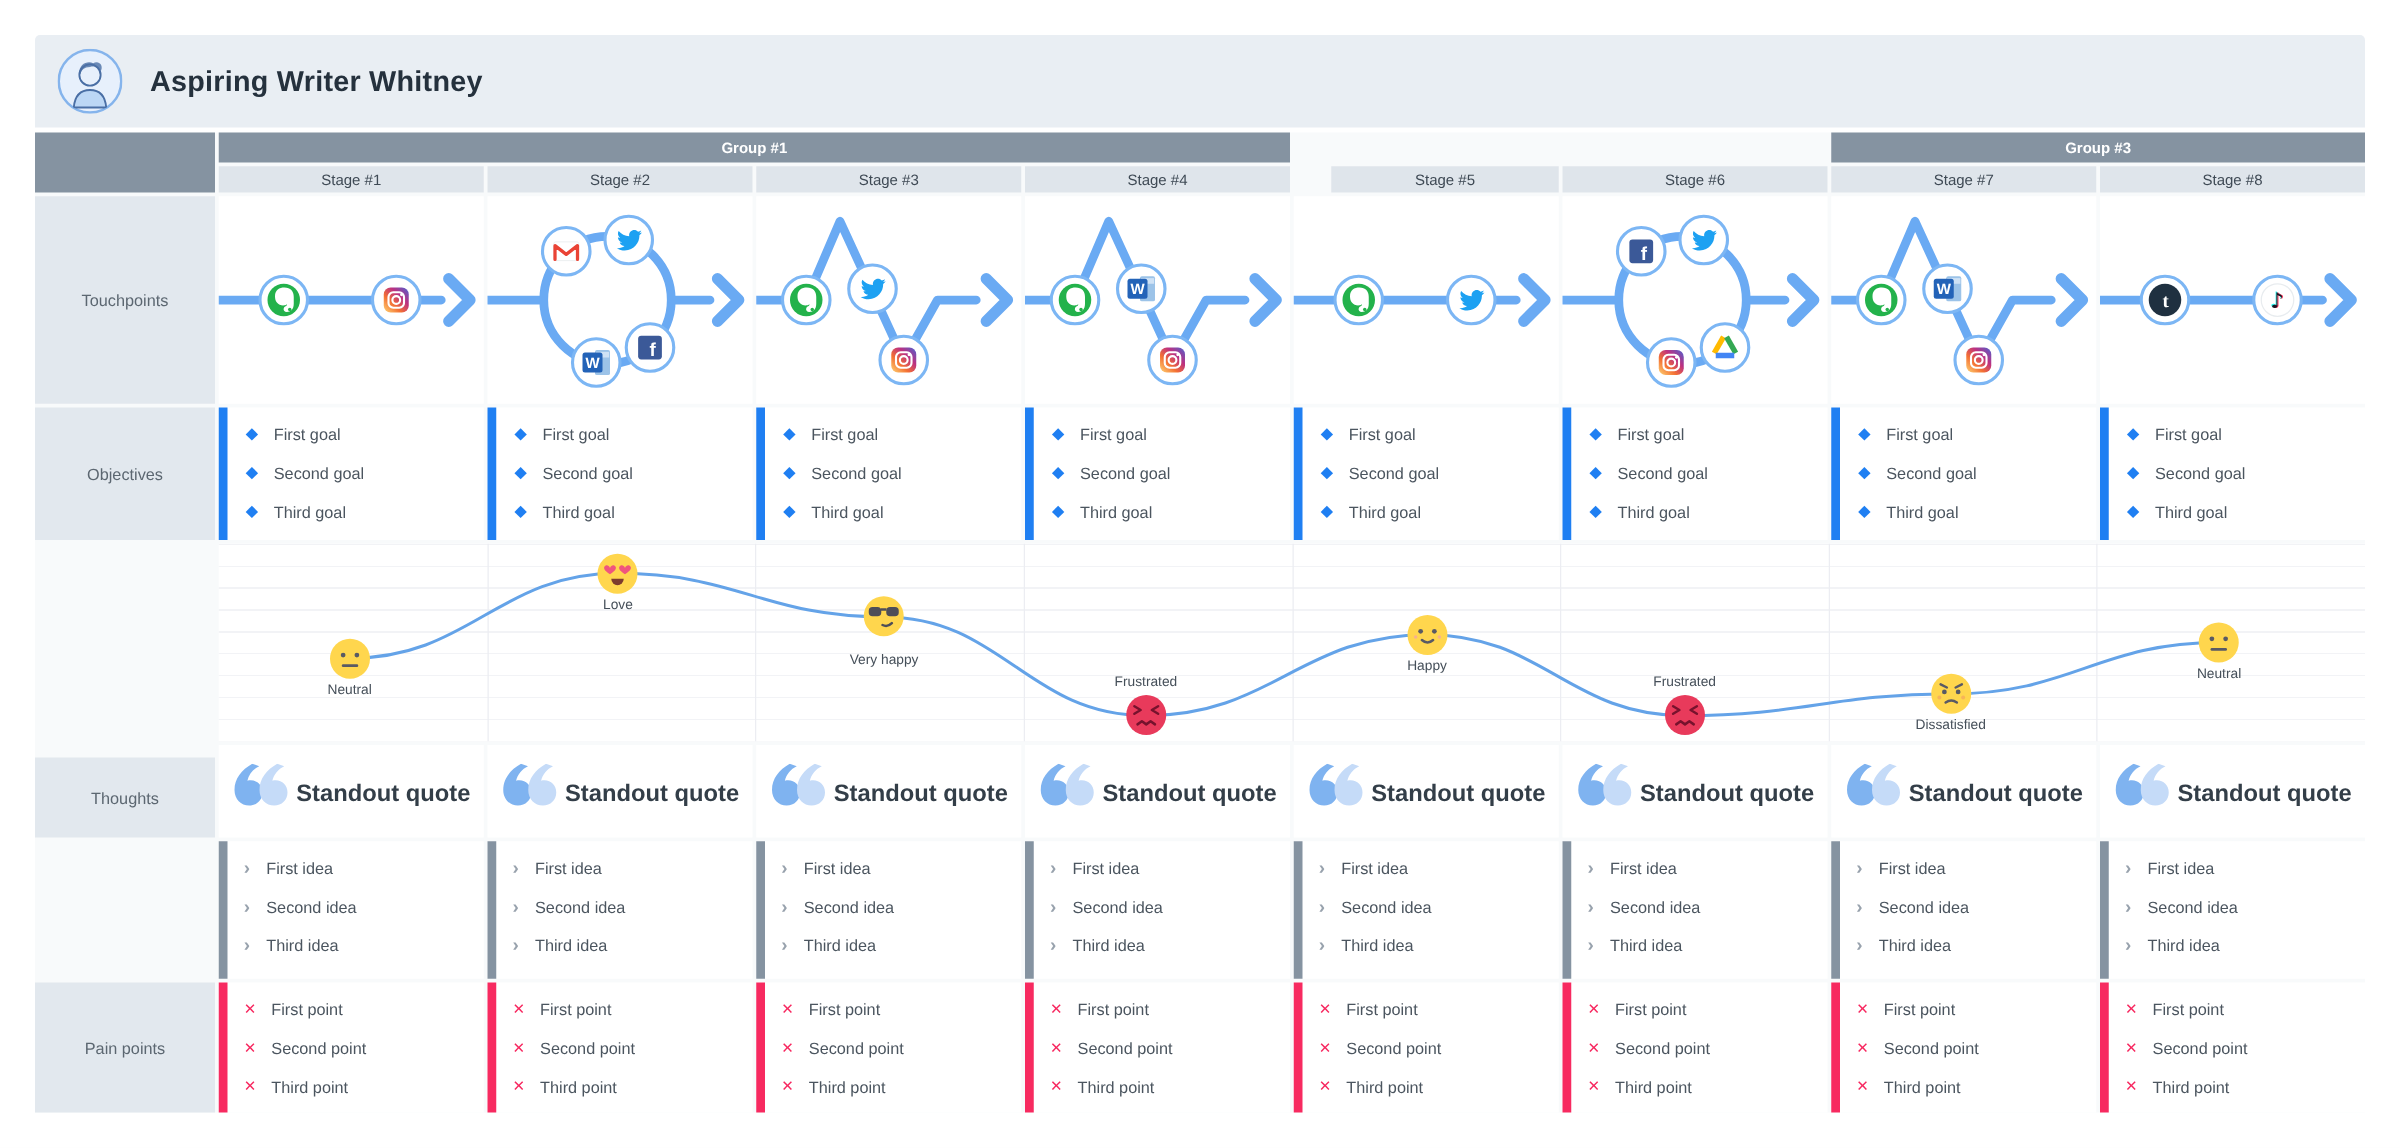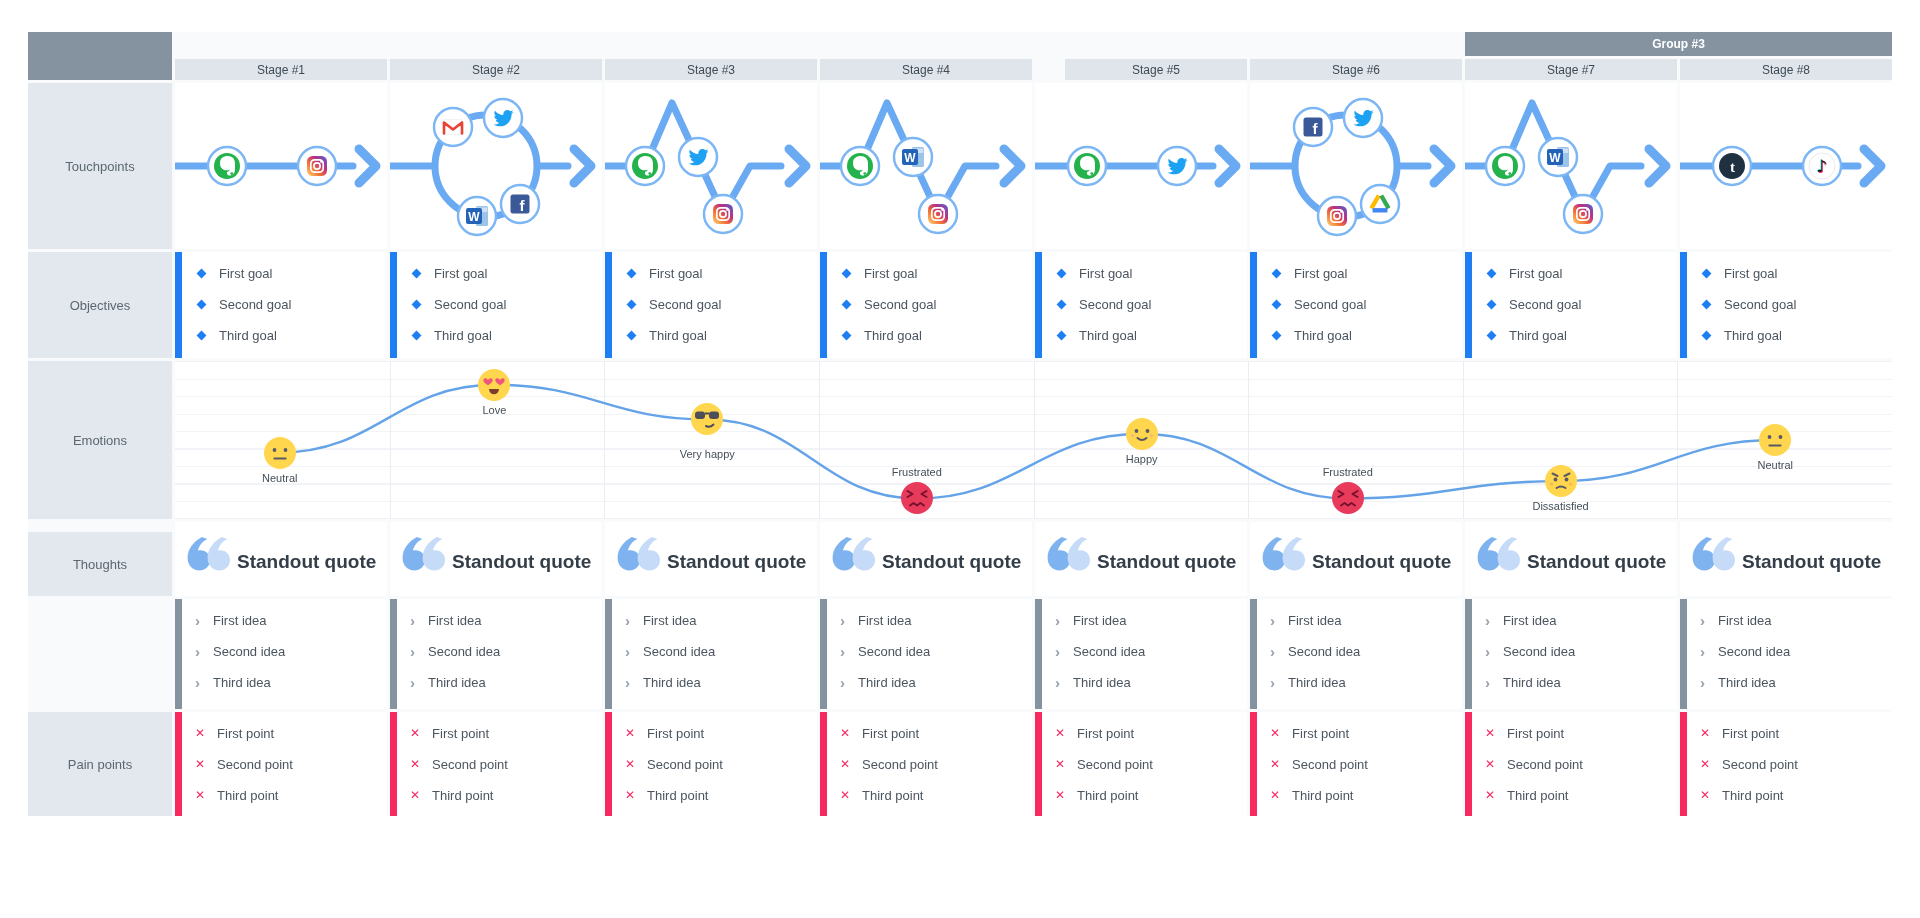--- a/index.html
+++ b/index.html
@@ -56,34 +56,47 @@
         <stop offset="0.65" stop-color="#bc3081"></stop>
         <stop offset="1" stop-color="#4c63d2"></stop>
       </linearGradient>
       <clipPath id="avclip">
           <circle cx="26" cy="26" r="25"></circle>
         </clipPath>
     </defs>
   </svg>
 
   <div class="panel">
+    <header class="persona-header">
+      <div class="avatar">
+        <svg width="52" height="52" viewBox="0 0 52 52">
+          <circle cx="26" cy="26" r="25" fill="#e7f0fc" stroke="#85b4ec" stroke-width="2"></circle>
+          <g clip-path="url(#avclip)">
+            <path d="M13,47 C14,36 20,33 26,33 C32,33 38,36 39,47 Z" fill="#bcd7f5" stroke="#4a6fa5" stroke-width="1.5"></path>
+            <circle cx="26" cy="21" r="8.5" fill="#e7f0fc" stroke="#4a6fa5" stroke-width="1.5"></circle>
+            <path d="M17.5,20 C17,12 24,9.5 28.5,11.5 C34,9 37,14.5 34.5,18 C33.5,14.5 29.5,13.5 26,14.5 C21.5,14.5 19,17 18.5,20 Z" fill="#4a6fa5" opacity="0.8"></path>
+          </g>
+        </svg>
+      </div>
+      <h1 class="persona-title">Aspiring Writer Whitney</h1>
+    </header>
     <div id="jtable" class="jtable">
         <div class="cell corner" style="grid-area: 1 / 1 / 3;"></div>
+        <div class="cell group-cell" style="grid-area: 1 / 2 / auto / span 4;">Group #1</div>
         <div class="cell group-cell" style="grid-area: 1 / 8 / auto / span 2;">Group #3</div>
         <div class="cell stage-cell" style="grid-area: 2 / 2;">Stage #1</div>
         <div class="cell stage-cell" style="grid-area: 2 / 3;">Stage #2</div>
         <div class="cell stage-cell" style="grid-area: 2 / 4; text-align: center;">Stage #3</div>
         <div class="cell stage-cell" style="grid-area: 2 / 5;">Stage #4</div>
         <div class="cell stage-cell" style="grid-area: 2 / 6; margin-left: 30px;">Stage #5</div>
         <div class="cell stage-cell" style="grid-area: 2 / 7;">Stage #6</div>
         <div class="cell stage-cell" style="grid-area: 2 / 8;">Stage #7</div>
         <div class="cell stage-cell" style="grid-area: 2 / 9;">Stage #8</div>
         <div class="cell rowlabel" style="grid-area: 3 / 1;">Touchpoints</div>
         <div class="cell rowlabel" style="grid-area: 4 / 1;">Objectives</div>
-        <div class="cell rowlabel" style="grid-area: 5 / 1;">Emotions</div>
         <div class="cell rowlabel" style="grid-area: 6 / 1; margin-top: 10px;">Thoughts</div>
         <div class="cell rowlabel" style="grid-area: 8 / 1;">Pain points</div>
         <div class="cell white-cell tp-cell" style="grid-area: 3 / 2;">
           <svg viewBox="0 0 212 166" preserveAspectRatio="none">
             <path d="M0,83 H178" fill="none" stroke="#6aaaf3" stroke-width="7" stroke-linejoin="round" stroke-linecap="round"></path>
             <path d="M184,66 L201,83 L184,100" fill="none" stroke="#6aaaf3" stroke-width="9" stroke-linecap="round" stroke-linejoin="round"></path>
             <g transform="translate(52,83)">
               <circle r="19" fill="#fff" stroke="#7cb6f4" stroke-width="2.5"></circle>
               <circle r="13" fill="#23b24b"></circle>
               <path d="M-7,-3 C-7,-8 -3.5,-10 0.5,-10 C5.5,-10 8,-7 8,-2.5 L8,3 C8,7.5 5.5,9.5 2.5,9.5 C0.5,9.5 -0.5,8 0,6.5 C0.6,4.8 2.6,5.4 2.6,3.4 C0.5,5 -3.5,4.6 -5.5,2 C-6.6,0.6 -7,-1 -7,-3 Z" fill="#fff"></path>

